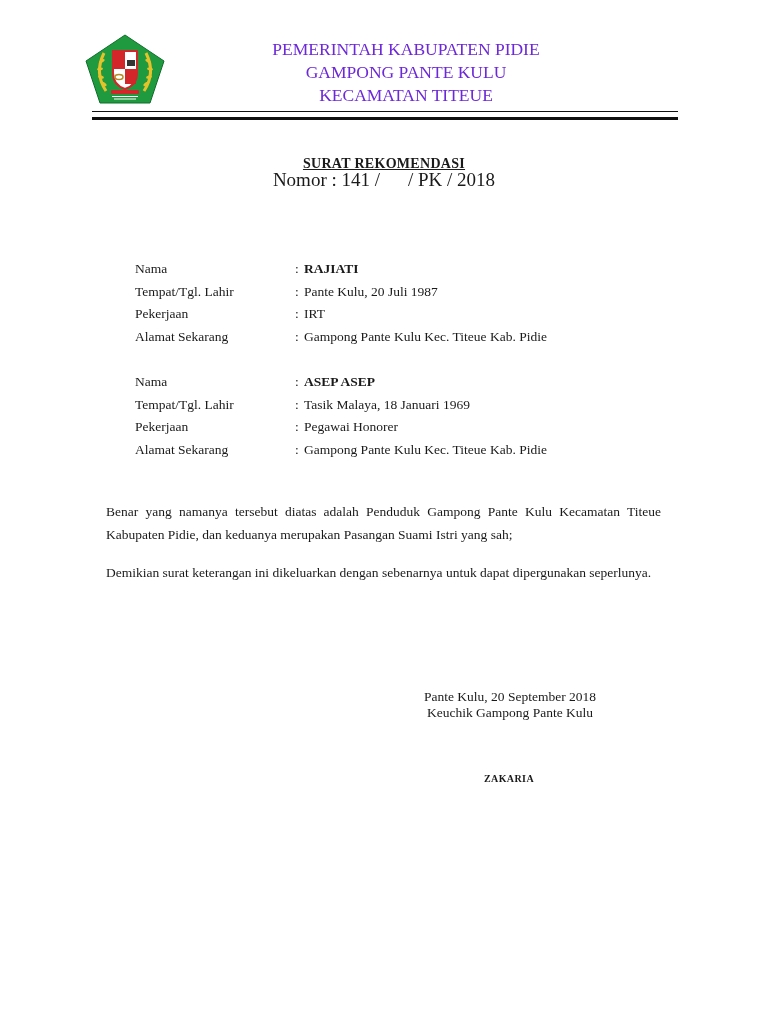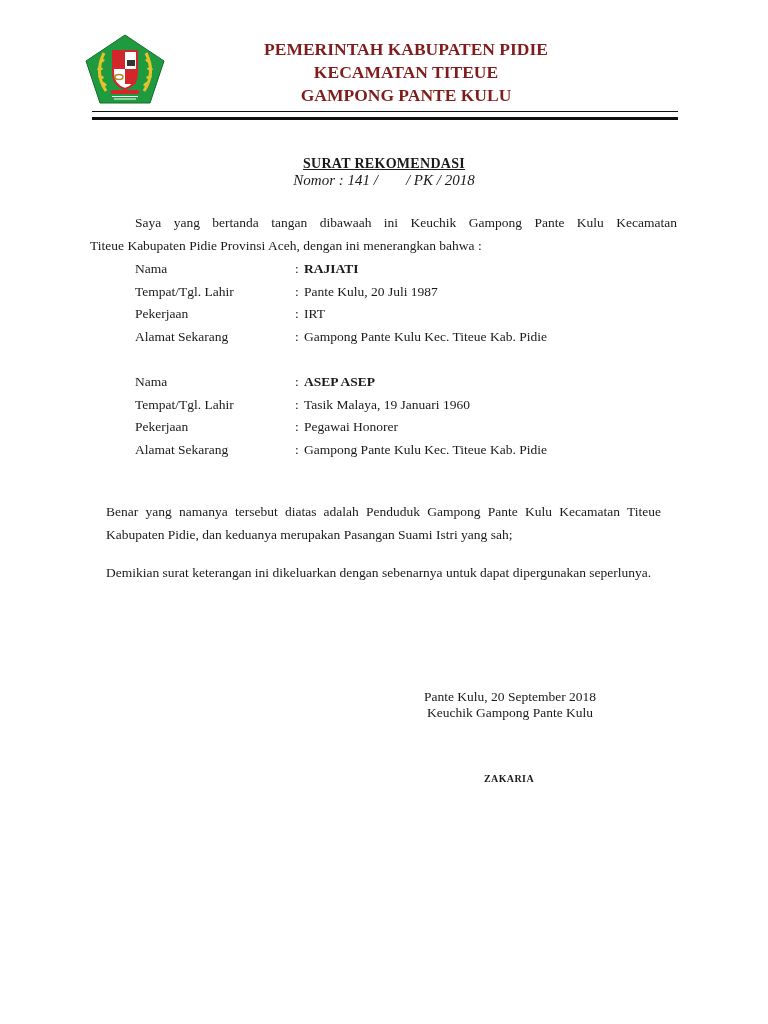--- a/index.html
+++ b/index.html
@@ -29,24 +29,24 @@
       top: 33px;
       width: 82px;
       height: 72px;
     }
     .letterhead {
       position: absolute;
       left: 180px;
       top: 38px;
       width: 452px;
       text-align: center;
-      font-weight: bold;
+      font-weight: normal;
       font-size: 17.5px;
       line-height: 23px;
-      color: #7f1d1d;
+      color: #6d28d9;
     }
     .lh-line { display: block; }
     .rule-thin {
       position: absolute;
       left: 92px;
       top: 111px;
       width: 586px;
       height: 0;
       border-top: 1.2px solid #111;
     }
@@ -68,23 +68,22 @@
     }
     .doc-title {
       display: inline-block;
       font-weight: bold;
       font-size: 14px;
       letter-spacing: 0.3px;
       text-decoration: underline;
       line-height: 17px;
     }
     .doc-number {
-      font-size: 15px;
+      font-size: 19px;
       line-height: 16px;
-      font-style: italic;
     }
     .doc-number .gap {
       display: inline-block;
       width: 28px;
     }
     
     .body-text {
       position: absolute;
       left: 90px;
       width: 587px;
@@ -174,37 +173,33 @@
       <ellipse cx="35" cy="44" rx="4" ry="2.5" fill="none" stroke="#b58a1f" stroke-width="1.5"></ellipse>
 
       <rect x="27" y="57" width="28" height="4" rx="1" fill="#d2262b"></rect>
       <rect x="28" y="63" width="26" height="1" fill="#ffffff"></rect>
       <rect x="30" y="65.5" width="22" height="1" fill="#ffffff"></rect>
     </svg>
   </div>
 
   <div class="letterhead">
     <span class="lh-line">PEMERINTAH KABUPATEN PIDIE</span>
+    <span class="lh-line">GAMPONG PANTE KULU</span>
     <span class="lh-line">KECAMATAN TITEUE</span>
-    <span class="lh-line">GAMPONG PANTE KULU</span>
   </div>
   <div class="rule-thin"></div>
   <div class="rule-thick"></div>
 
   <div class="title-block">
     <div class="doc-title">SURAT REKOMENDASI</div>
     <div class="doc-number">
       <span>Nomor : 141 /</span><span class="gap"></span><span>/ PK / 2018</span>
     </div>
   </div>
 
-  <div class="body-text intro">
-    <div class="first-line" style="text-align-last: justify;">Saya yang bertanda tangan dibawaah ini Keuchik Gampong Pante Kulu Kecamatan</div>
-    <div>Titeue Kabupaten Pidie Provinsi Aceh, dengan ini menerangkan bahwa :</div>
-  </div>
 
   <div class="identity id-1">
     <div class="id-row">
       <span class="id-label">Nama</span>
       <span class="id-colon">:</span>
       <span class="id-value bold">RAJIATI</span>
     </div>
     <div class="id-row">
       <span class="id-label">Tempat/Tgl. Lahir</span>
       <span class="id-colon">:</span>
@@ -224,21 +219,21 @@
 
   <div class="identity id-2">
     <div class="id-row">
       <span class="id-label">Nama</span>
       <span class="id-colon">:</span>
       <span class="id-value bold">ASEP ASEP</span>
     </div>
     <div class="id-row">
       <span class="id-label">Tempat/Tgl. Lahir</span>
       <span class="id-colon">:</span>
-      <span class="id-value">Tasik Malaya, 19 Januari 1960</span>
+      <span class="id-value">Tasik Malaya, 18 Januari 1969</span>
     </div>
     <div class="id-row">
       <span class="id-label">Pekerjaan</span>
       <span class="id-colon">:</span>
       <span class="id-value">Pegawai Honorer</span>
     </div>
     <div class="id-row">
       <span class="id-label">Alamat Sekarang</span>
       <span class="id-colon">:</span>
       <span class="id-value">Gampong Pante Kulu Kec. Titeue Kab. Pidie</span>

